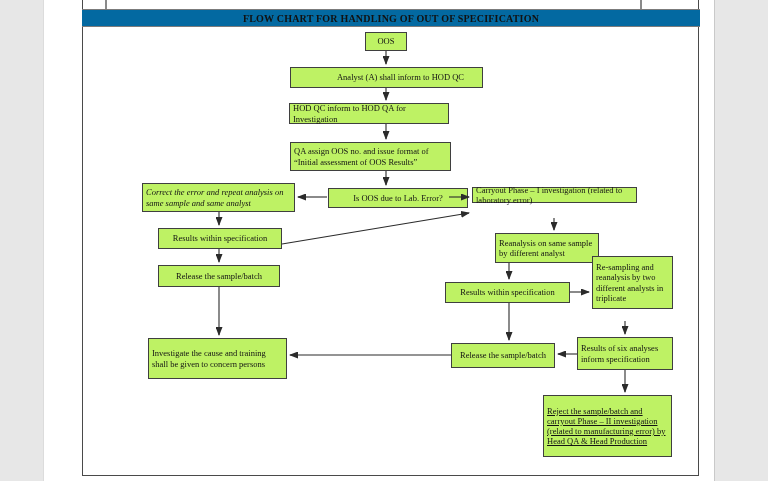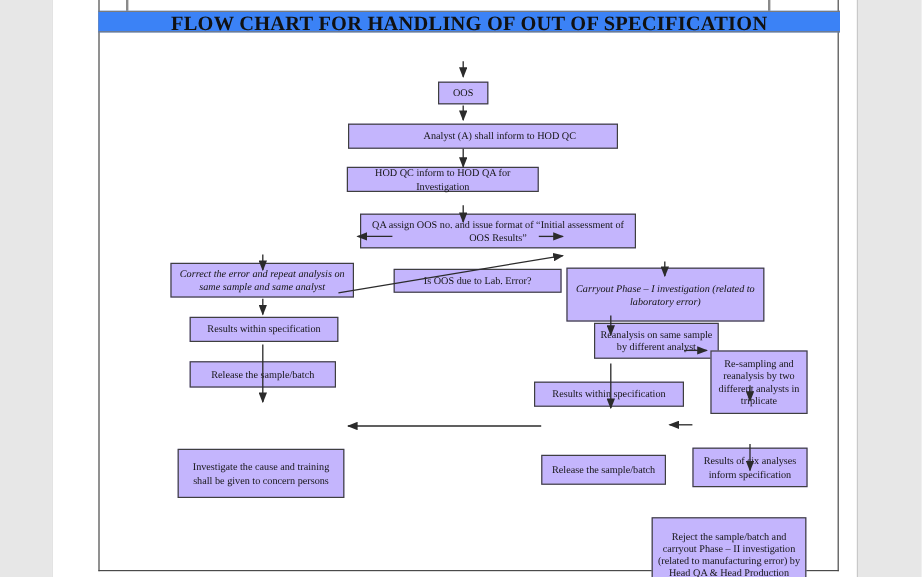--- a/index.html
+++ b/index.html
@@ -15,82 +15,81 @@
     box-sizing:border-box;
   }
   .outer-frame{
     position:absolute;left:82px;top:-4px;width:617px;height:480px;
     border:1.5px solid #4a4a4a;border-top:none;
     box-sizing:border-box;background:transparent;
   }
   .title-band{
     position:absolute;left:82px;top:9px;width:618px;height:18px;
     border-top:1.5px solid #7b7b7b;border-bottom:1.5px solid #7b7b7b;
-    box-sizing:border-box;background:#3b82f6;
-    display:flex;justify-content:center;
-    font-weight:bold;font-size:17px;color:#111;letter-spacing:0.2px;
+    box-sizing:border-box;background:#0369a1;
+    display:flex;align-items:center;justify-content:center;
+    font-weight:bold;font-size:10px;color:#111;letter-spacing:0.2px;
   }
   .stub{
     position:absolute;top:0;width:1.5px;height:9px;background:#8a8a8a;
   }
   .node{
-    position:absolute;box-sizing:border-box;background:#c4b5fd;
+    position:absolute;box-sizing:border-box;background:#bef264;
     border:1.3px solid #3f3f3f;
     display:flex;align-items:center;justify-content:center;
-    text-align:center;font-size:8.5px;line-height:1.18;color:#141414;
+    text-align:left;font-size:8.5px;line-height:1.18;color:#141414;
     padding:1px 3px;
-    margin-top:36px;
   }
   svg.arrows{position:absolute;left:0;top:0;pointer-events:none;}
 </style>
 </head>
 <body>
 
 <div class="page"></div>
 
 <div class="outer-frame"></div>
 
 <div class="stub" style="left:105px;"></div>
 <div class="stub" style="left:640px;"></div>
 
 <div class="title-band">
   <span>FLOW CHART FOR HANDLING OF OUT OF SPECIFICATION</span>
 </div>
 
 <div class="node" style="left:365px;top:32px;width:42px;height:19px;">OOS</div>
 
-<div class="node" style="left:290px;top:67px;width:225px;height:21px;padding-left:31px;">Analyst (A) shall inform to HOD QC</div>
+<div class="node" style="left:290px;top:67px;width:193px;height:21px;padding-left:31px;">Analyst (A) shall inform to HOD QC</div>
 
 <div class="node" style="left:289px;top:103px;width:160px;height:21px;">HOD QC inform to HOD QA for Investigation</div>
 
-<div class="node" style="left:300px;top:142px;width:230px;height:29px;">QA assign OOS no. and issue format of “Initial assessment of OOS Results”</div>
+<div class="node" style="left:290px;top:142px;width:161px;height:29px;">QA assign OOS no. and issue format of “Initial assessment of OOS Results”</div>
 
 <div class="node" style="left:328px;top:188px;width:140px;height:20px;">Is OOS due to Lab. Error?</div>
 
 <div class="node" style="left:142px;top:183px;width:153px;height:29px;font-style:italic;">Correct the error and repeat analysis on same sample and same analyst</div>
 
 <div class="node" style="left:158px;top:228px;width:124px;height:21px;">Results within specification</div>
 
 <div class="node" style="left:158px;top:265px;width:122px;height:22px;">Release the sample/batch</div>
 
 <div class="node" style="left:148px;top:338px;width:139px;height:41px;">Investigate the cause and training shall be given to concern persons</div>
 
-<div class="node" style="left:472px;top:187px;width:165px;height:45px;font-style:italic;">Carryout Phase – I investigation (related to laboratory error)</div>
+<div class="node" style="left:472px;top:187px;width:165px;height:16px;">Carryout Phase – I investigation (related to laboratory error)</div>
 
 <div class="node" style="left:495px;top:233px;width:104px;height:30px;">Reanalysis on same sample by different analyst</div>
 
 <div class="node" style="left:445px;top:282px;width:125px;height:21px;">Results within specification</div>
 
 <div class="node" style="left:592px;top:256px;width:81px;height:53px;">Re-sampling and reanalysis by two different analysts in triplicate</div>
 
 <div class="node" style="left:451px;top:343px;width:104px;height:25px;">Release the sample/batch</div>
 
 <div class="node" style="left:577px;top:337px;width:96px;height:33px;">Results of six analyses inform specification</div>
 
-<div class="node" style="left:543px;top:395px;width:129px;height:62px;">Reject the sample/batch and carryout Phase – II investigation (related to manufacturing error) by Head QA &amp; Head Production</div>
+<div class="node" style="left:543px;top:395px;width:129px;height:62px;text-decoration:underline;">Reject the sample/batch and carryout Phase – II investigation (related to manufacturing error) by Head QA &amp; Head Production</div>
 
 <svg class="arrows" width="768" height="481" viewBox="0 0 768 481">
   <defs>
     <marker id="ah" markerUnits="userSpaceOnUse" markerWidth="9" markerHeight="7" refX="8" refY="3.5" orient="auto">
       <path d="M0,0 L9,3.5 L0,7 Z" fill="#2b2b2b"></path>
     </marker>
   </defs>
   <g stroke="#2b2b2b" stroke-width="1.1" fill="none">
     <line x1="386" y1="51" x2="386" y2="64" marker-end="url(#ah)"></line>
     <line x1="386" y1="88" x2="386" y2="100" marker-end="url(#ah)"></line>

